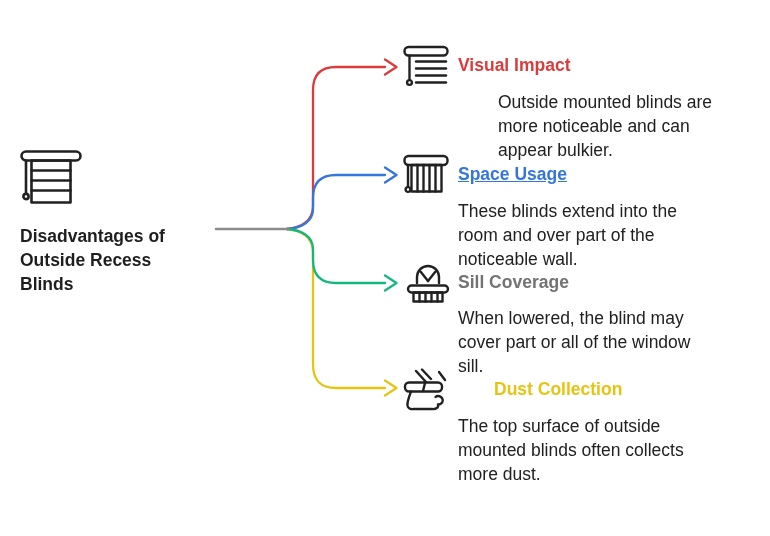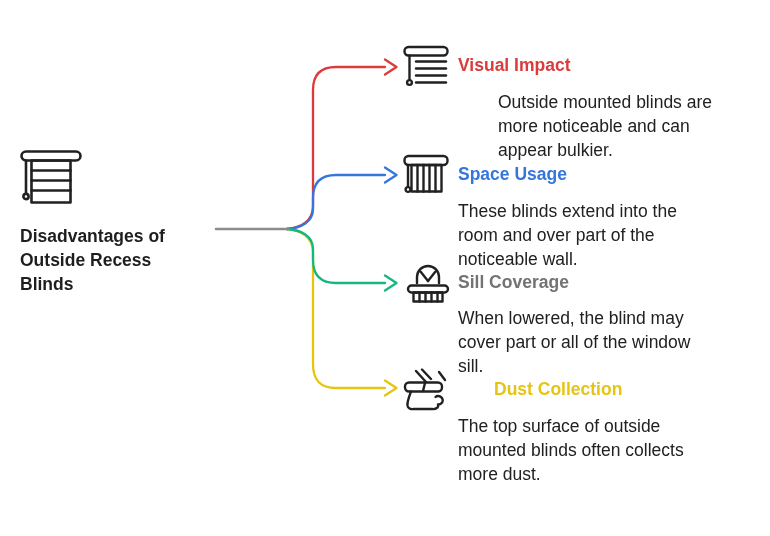--- a/index.html
+++ b/index.html
@@ -101,21 +101,21 @@
         <rect x="8.5" y="11" width="30" height="26.5"></rect>
         <line x1="14.5" y1="11" x2="14.5" y2="37.5"></line>
         <line x1="20.5" y1="11" x2="20.5" y2="37.5"></line>
         <line x1="26.5" y1="11" x2="26.5" y2="37.5"></line>
         <line x1="32.5" y1="11" x2="32.5" y2="37.5"></line>
         <line x1="5" y1="11" x2="5" y2="32"></line>
         <circle cx="5" cy="35.5" r="2.4"></circle>
       </g>
     </svg>
   </span>
-  <h3 class="item-heading heading-2" style="color: rgb(52, 118, 219);">Space Usage</h3>
+  <h3 class="item-heading heading-2" style="color: rgb(52, 118, 219); text-decoration: underline;">Space Usage</h3>
   <p class="item-desc desc-2">These blinds extend into the
 room and over part of the
 noticeable wall.</p>
 
   <span class="item-icon icon-3">
     <svg width="44" height="42" viewBox="0 0 44 42">
       <g fill="none" stroke-width="2.4" stroke-linecap="round" stroke-linejoin="round" stroke="#212121">
         <path d="M11,21 L11,15 A11,11 0 0 1 33,15 L33,21"></path>
         <path d="M22,19 L14.5,9.5"></path>
         <path d="M22,19 L29.5,9.5"></path>

